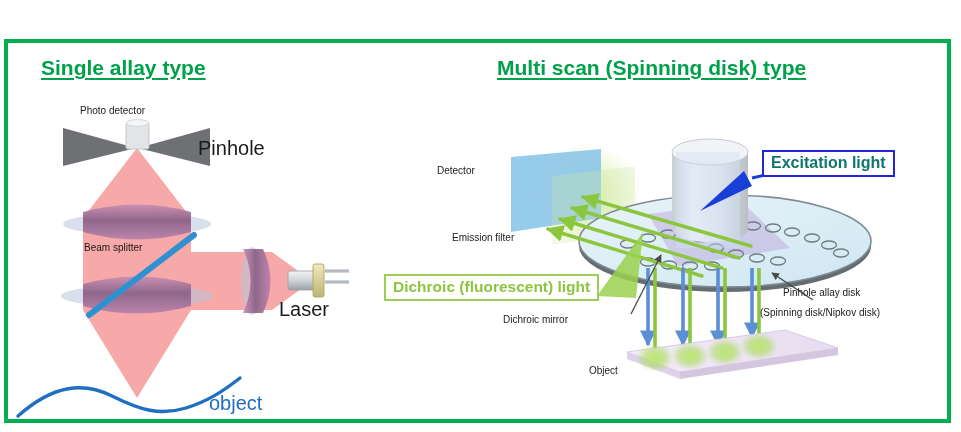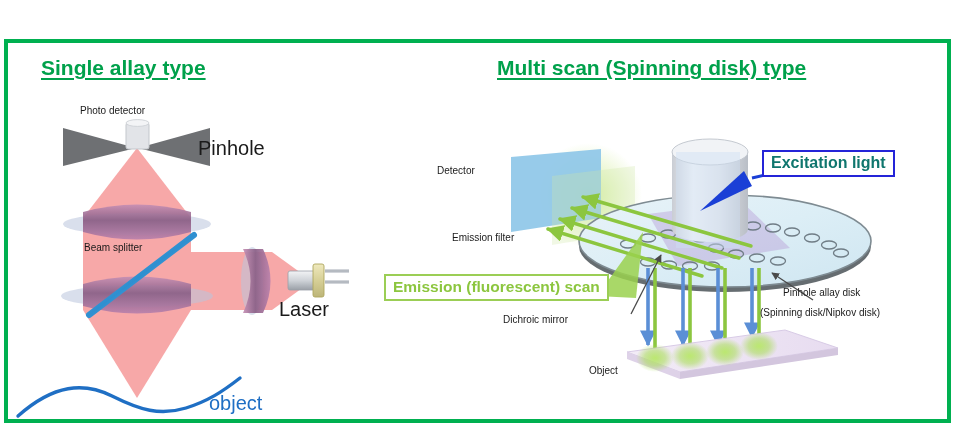--- a/index.html
+++ b/index.html
@@ -256,15 +256,15 @@
   <div class="lbl big blue" style="left:209px;top:391px;">object</div>
 
   <div class="lbl" style="left:437px;top:165px;">Detector</div>
   <div class="lbl" style="left:424px;top:232px;margin-left:28px;">Emission filter</div>
   <div class="lbl" style="left:503px;top:314px;">Dichroic mirror</div>
   <div class="lbl" style="left:589px;top:365px;">Object</div>
   <div class="lbl" style="left:783px;top:287px;">Pinhole allay disk</div>
   <div class="lbl" style="left:760px;top:307px;">(Spinning disk/Nipkov disk)</div>
 
   <div class="callout excite" style="left:762px;top:150px;">Excitation light</div>
-  <div class="callout emiss" style="left:384px;top:274px;">Emission (fluorescent) scan</div>
+  <div class="callout emiss" style="left:384px;top:274px;">Dichroic (fluorescent) light</div>
 
 </div>
 
 </body></html>

